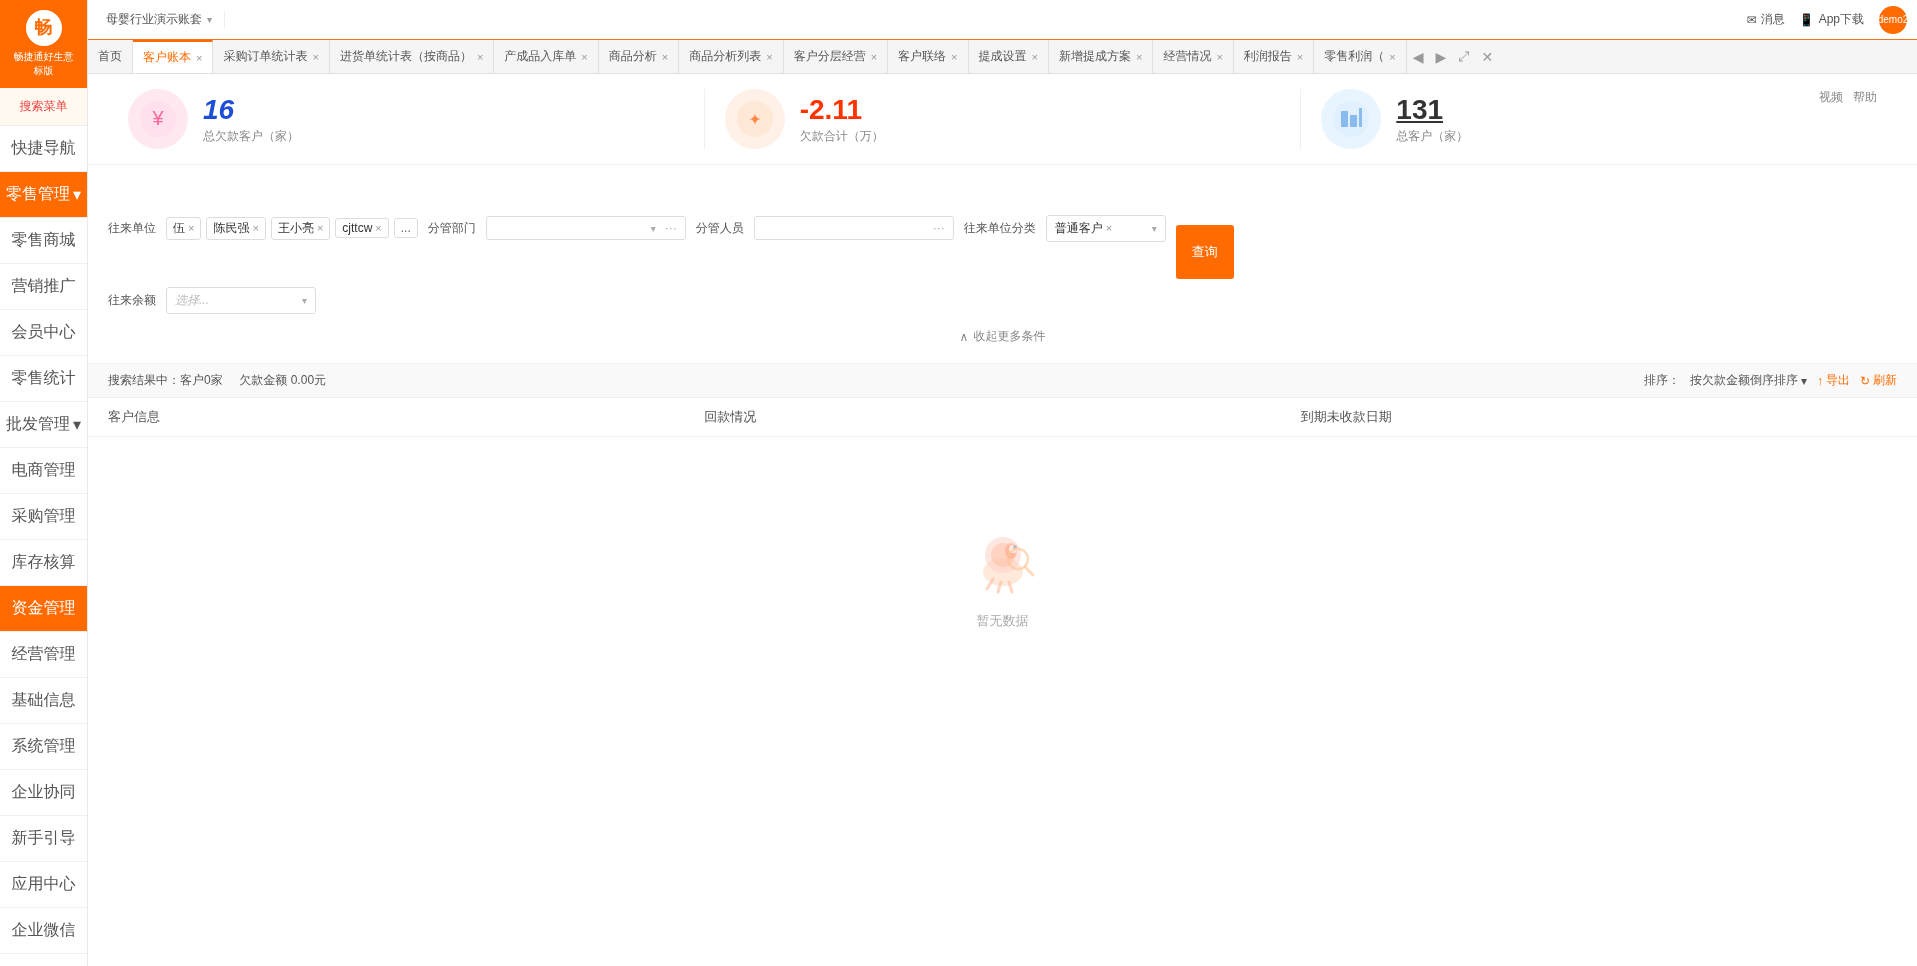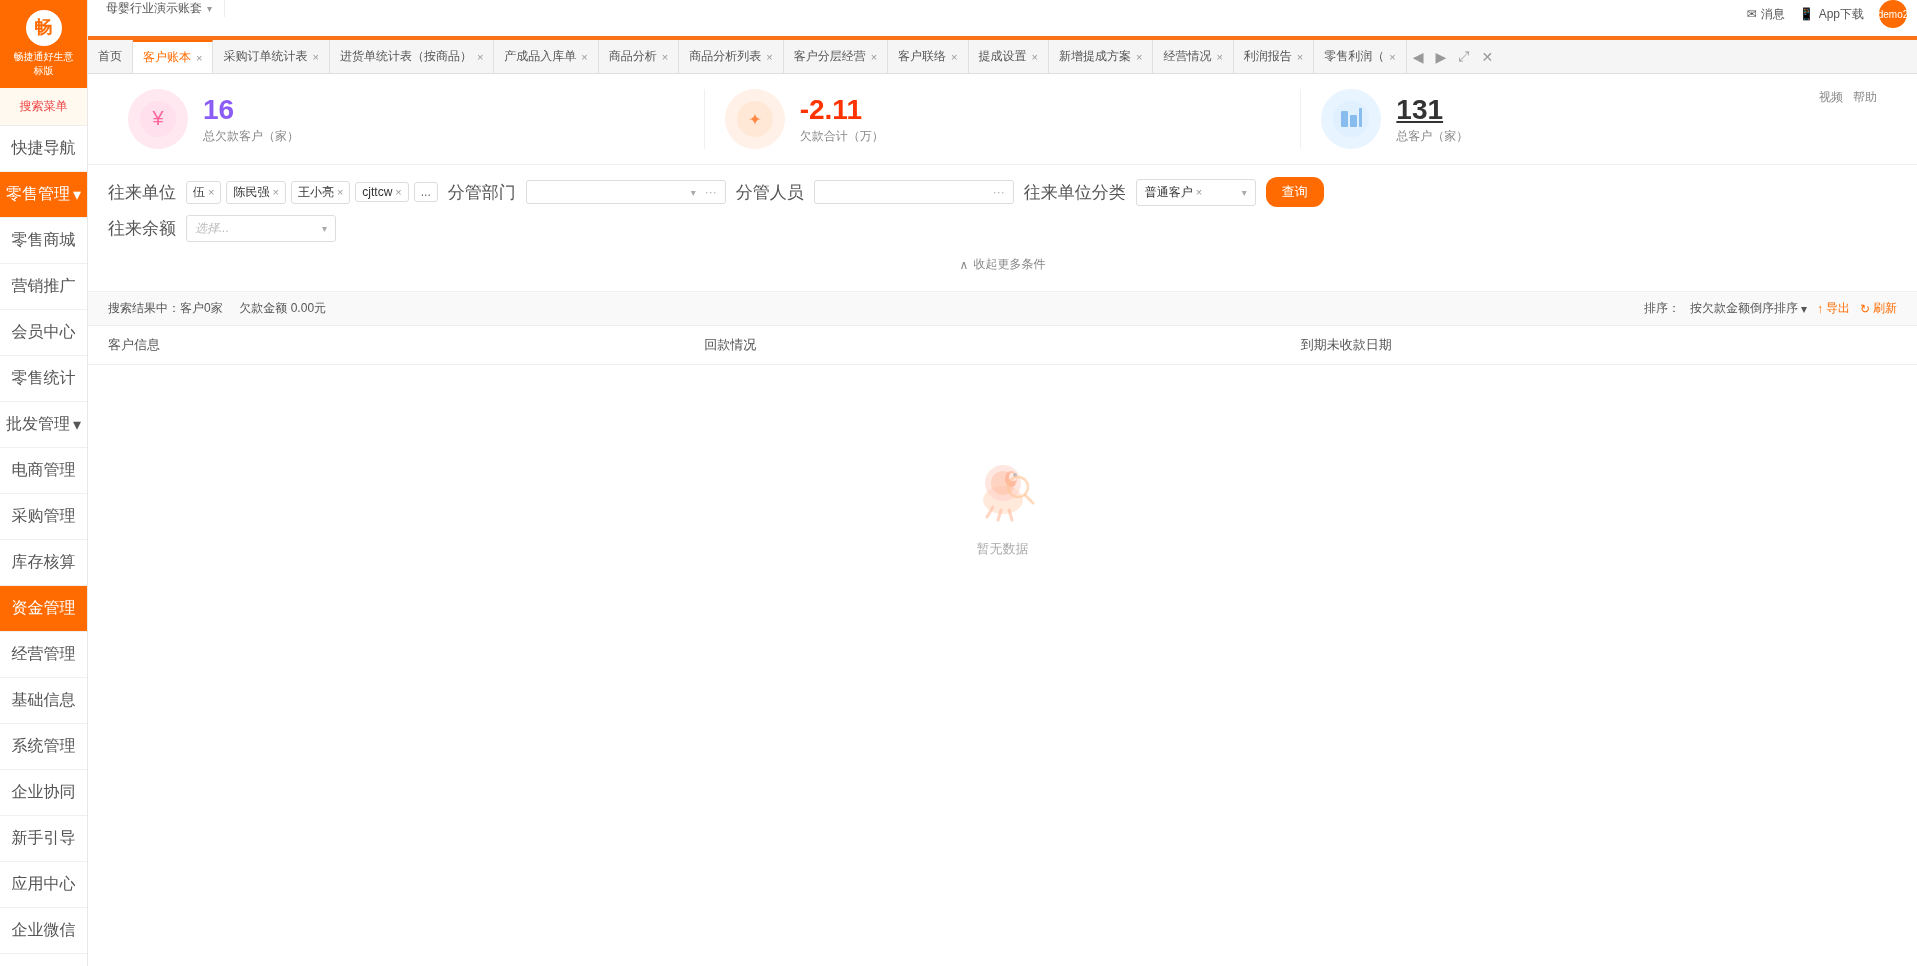--- a/index.html
+++ b/index.html
@@ -67,23 +67,23 @@
       display: flex;
       flex-direction: column;
       overflow: hidden;
     }
 
     
     .topbar {
       background: #fff;
       height: 40px;
       display: flex;
-      align-items: flex-start;
+      align-items: center;
       padding: 0 10px;
-      border-bottom: 4px solid #f97316;
+      border-bottom: 1px solid #f97316;
       gap: 5px;
       flex-shrink: 0;
     }
     .topbar-brand {
       display: flex;
       align-items: center;
       gap: 5px;
       padding: 0 8px;
       color: #555;
       font-size: 12px;
@@ -203,21 +203,21 @@
       background: #fff;
       border-bottom: 1px solid #f0f0f0;
     }
     .filter-row {
       display: flex;
       align-items: center;
       gap: 10px;
       margin-bottom: 8px;
       flex-wrap: wrap;
     }
-    .filter-label { font-size: 17px; color: #555; white-space: nowrap; }
+    .filter-label { font-size: 12px; color: #555; white-space: nowrap; }
     .filter-tags {
       display: flex;
       align-items: center;
       gap: 5px;
       flex-wrap: wrap;
     }
     .filter-tag {
       display: flex;
       align-items: center;
       gap: 3px;
@@ -324,25 +324,26 @@
       height: 80px;
       margin-bottom: 15px;
       opacity: 0.7;
     }
 
     
     .query-btn {
       background: #ff6b00;
       color: #fff;
       border: none;
-      border-radius: 11px;
-      padding: 6px 16px;
+      border-radius: 3px;
+      padding: 18px 16px;
       font-size: 13px;
       cursor: pointer;
       white-space: nowrap;
+      margin-top: 48px;
     }
 
     .avatar {
       width: 28px;
       height: 28px;
       border-radius: 50%;
       background: #ff6b00;
       color: #fff;
       display: flex;
       align-items: center;
@@ -536,21 +537,21 @@
 
     <div class="stats-bar">
       <div class="stat-item">
         <div class="stat-icon pink">
           <svg width="36" height="36" viewBox="0 0 36 36">
             <circle cx="18" cy="18" r="18" fill="#ffe0ec"></circle>
             <text x="18" y="24" text-anchor="middle" font-size="20" fill="#ff6699">¥</text>
           </svg>
         </div>
         <div class="stat-values">
-          <span class="stat-number red" style="color: #8b5cf6;">16</span>
+          <span class="stat-number red" style="color: #1d4ed8; font-style: italic;">16</span>
           <span class="stat-label">总欠款客户（家）</span>
         </div>
       </div>
       <div class="stat-item">
         <div class="stat-icon orange">
           <svg width="36" height="36" viewBox="0 0 36 36">
             <circle cx="18" cy="18" r="18" fill="#ffe8d6"></circle>
             <text x="18" y="24" text-anchor="middle" font-size="16" fill="#ff8844">✦</text>
           </svg>
         </div>

